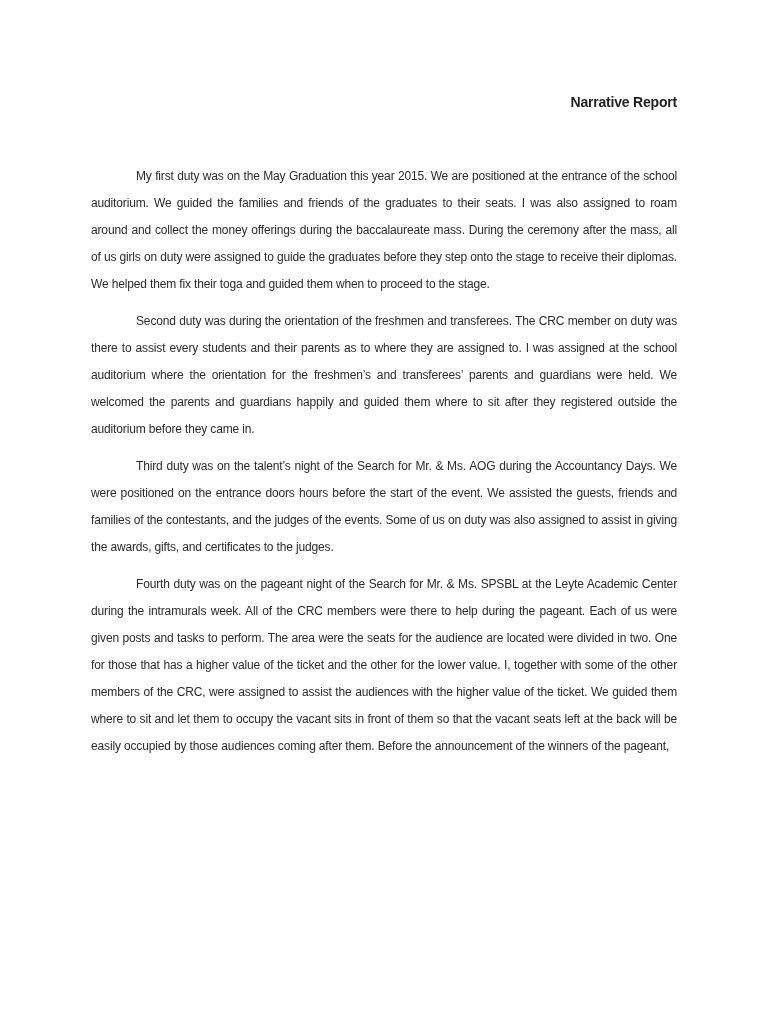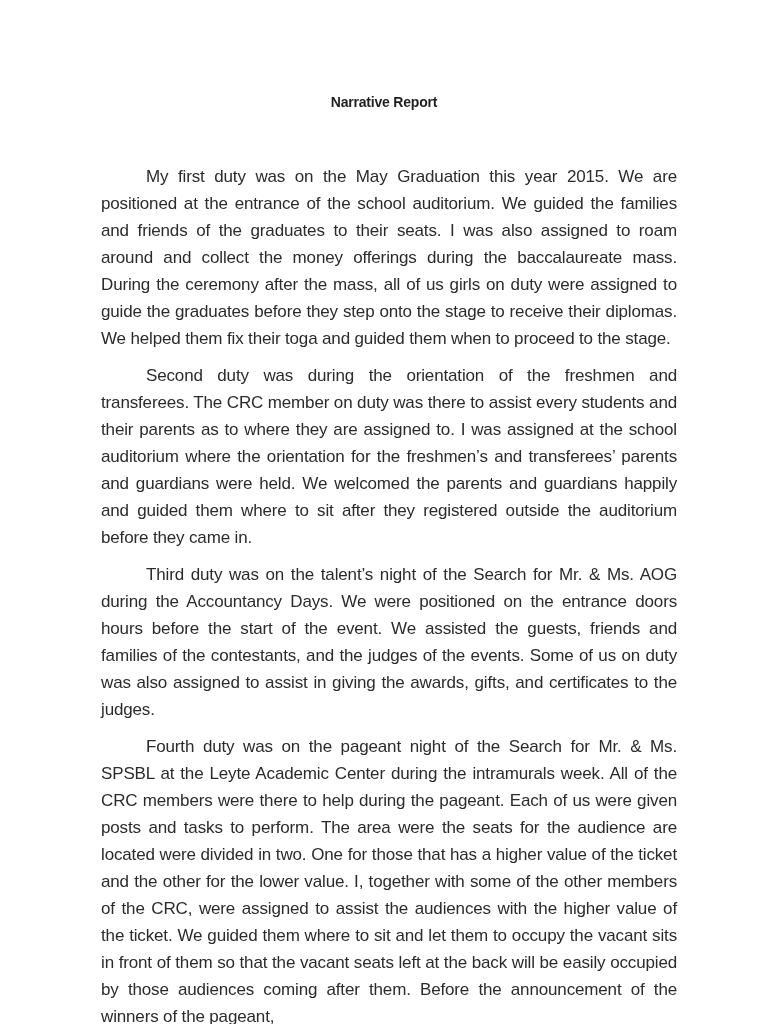--- a/index.html
+++ b/index.html
@@ -15,34 +15,34 @@
       font-family: "Liberation Sans", sans-serif;
       color: #2b2b2b;
     }
     .page {
       position: absolute;
       left: 91px;
       top: 92px;
       width: 586px;
     }
     .title {
-      text-align: center;
+      text-align: right;
       font-weight: bold;
       font-size: 14px;
       line-height: 20px;
       margin: 0 0 51px 0;
       color: #1f1f1f;
       letter-spacing: -0.2px;
     }
     .para {
-      font-size: 17px;
+      font-size: 12px;
       line-height: 27px;
       text-align: justify;
       text-indent: 45px;
-      margin: 0 0 10px 10px;
+      margin: 0 0 10px 0;
       letter-spacing: -0.15px;
     }
   </style>
 </head>
 <body>
 
 <div class="page">
   <h1 class="title">Narrative Report</h1>
   <p class="para">My first duty was on the May Graduation this year 2015. We are positioned at the entrance of the school auditorium. We guided the families and friends of the graduates to their seats. I was also assigned to roam around and collect the money offerings during the baccalaureate mass. During the ceremony after the mass, all of us girls on duty were assigned to guide the graduates before they step onto the stage to receive their diplomas. We helped them fix their toga and guided them when to proceed to the stage.</p>
   <p class="para">Second duty was during the orientation of the freshmen and transferees. The CRC member on duty was there to assist every students and their parents as to where they are assigned to. I was assigned at the school auditorium where the orientation for the freshmen’s and transferees’ parents and guardians were held. We welcomed the parents and guardians happily and guided them where to sit after they registered outside the auditorium before they came in.</p>

